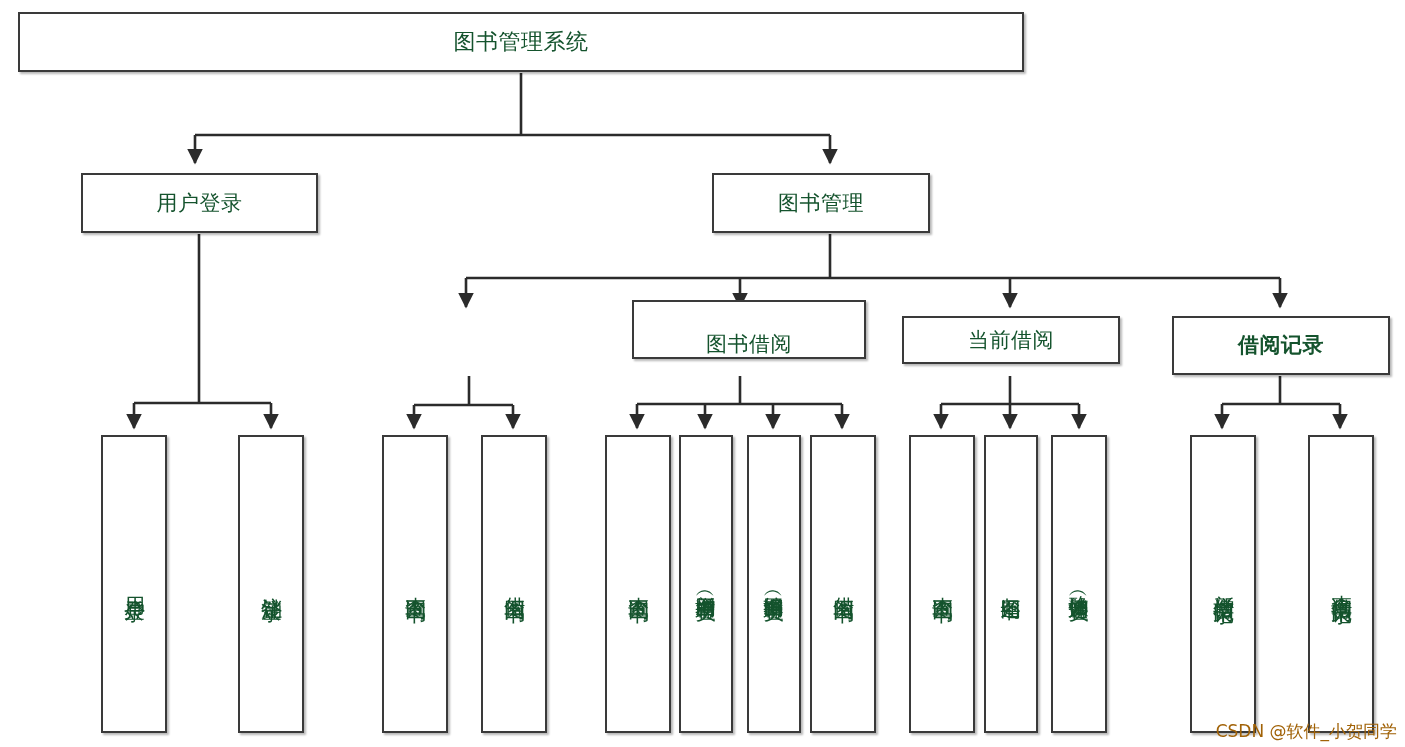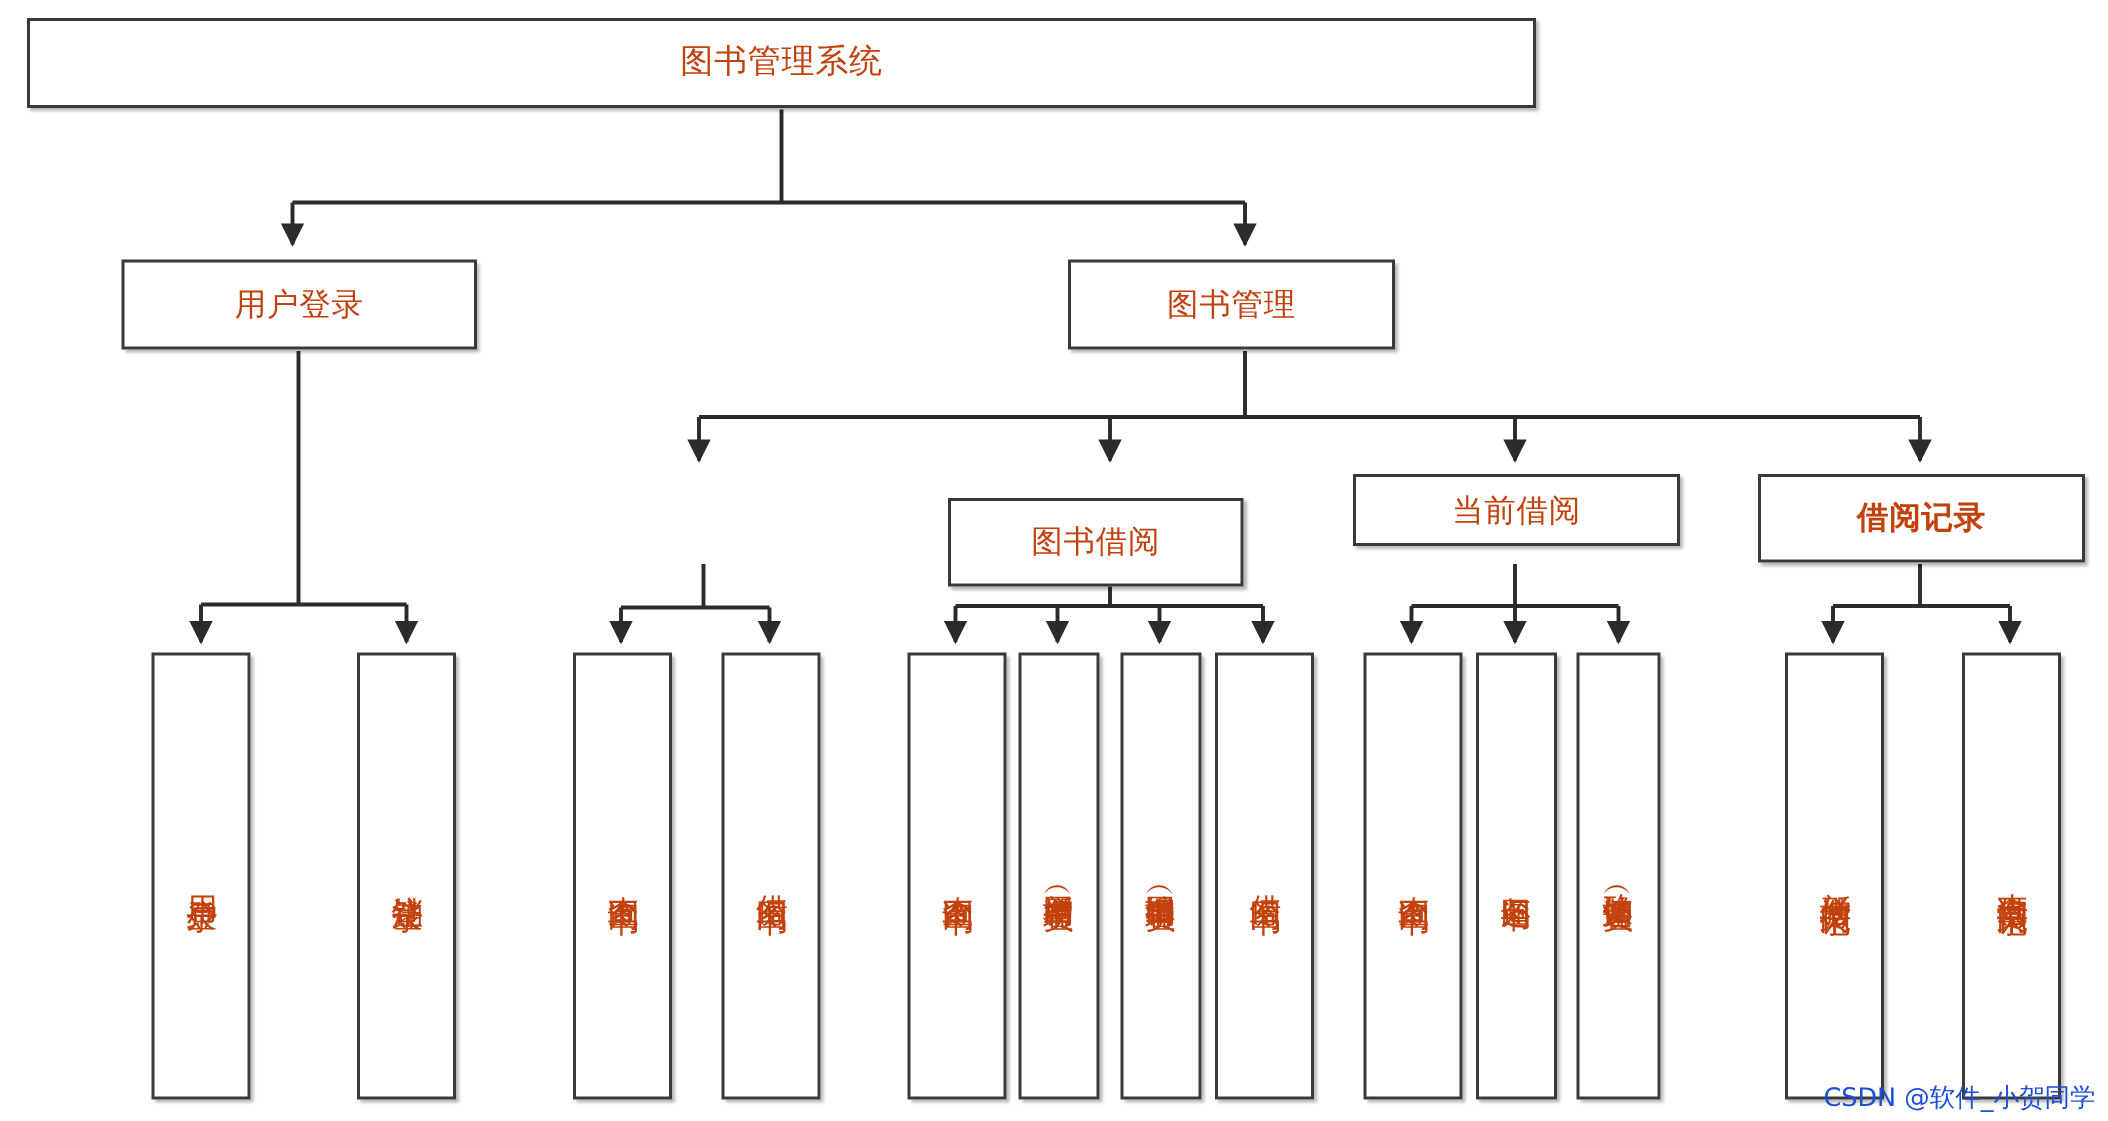--- a/index.html
+++ b/index.html
@@ -28,21 +28,21 @@
   }
   .node {
     position: absolute;
     box-sizing: border-box;
     border: 2.5px solid #3a3a3a;
     background: #ffffff;
     box-shadow: 2px 2px 2px rgba(0,0,0,0.28);
     display: flex;
     align-items: center;
     justify-content: center;
-    color: #c2410c;
+    color: #14532d;
     z-index: 2;
   }
   .node .label {
     display: block;
     text-align: center;
     line-height: 1.18;
     white-space: nowrap;
   }
   
   .node.h .label {
@@ -67,21 +67,21 @@
   }
   .node.v.narrow .label {
     font-size: 20px;
     letter-spacing: 1px;
   }
   #watermark {
     position: absolute;
     right: 8px;
     bottom: 4px;
     font-size: 17px;
-    color: #1d4ed8;
+    color: #a16207;
     z-index: 5;
     white-space: nowrap;
     font-family: "DejaVu Sans", "Liberation Sans", sans-serif;
   }
 </style>
 </head>
 <body>
 
 <div id="canvas">
 
@@ -139,21 +139,21 @@
     <span class="label">图书管理系统</span>
   </div>
 
   <div class="node h" style="left:81px; top:173px; width:237px; height:60px;">
     <span class="label">用户登录</span>
   </div>
   <div class="node h" style="left:712px; top:173px; width:218px; height:60px;">
     <span class="label">图书管理</span>
   </div>
 
-  <div class="node h" style="left:632px; top:332px; width:197px; height:59px;">
+  <div class="node h" style="left:632px; top:300px; width:234px; height:59px;align-items:flex-end;">
     <span class="label">图书借阅</span>
   </div>
   <div class="node h" style="left:902px; top:316px; width:218px; height:48px;">
     <span class="label">当前借阅</span>
   </div>
   <div class="node h" style="left:1172px; top:316px; width:218px; height:59px;font-weight:bold;">
     <span class="label">借阅记录</span>
   </div>
 
   <div class="node v" style="left:101px; top:435px; width:66px; height:298px;">

